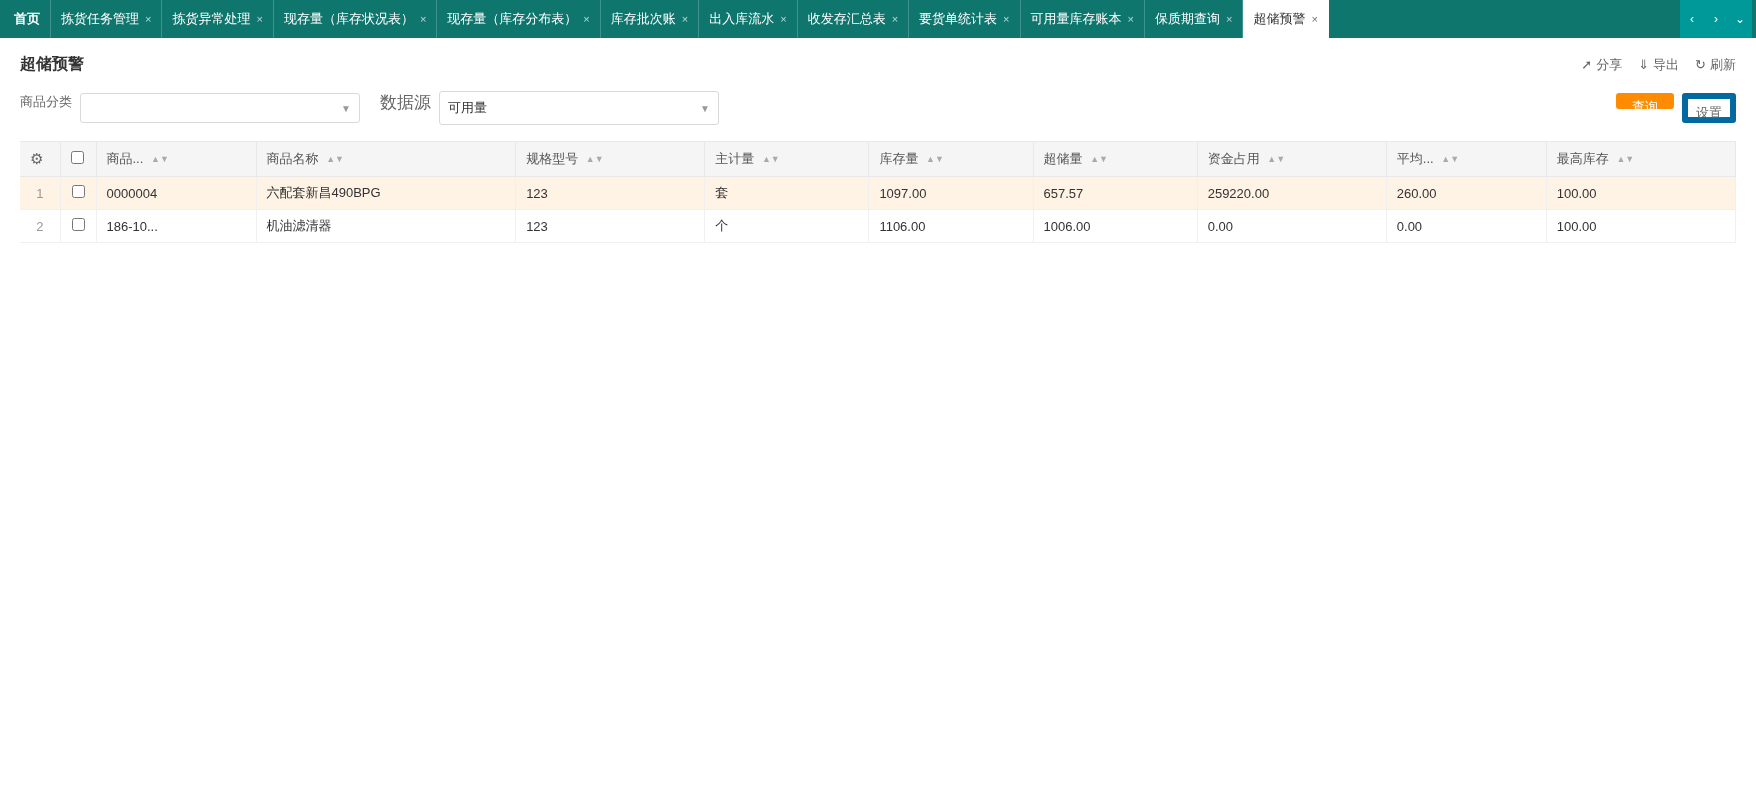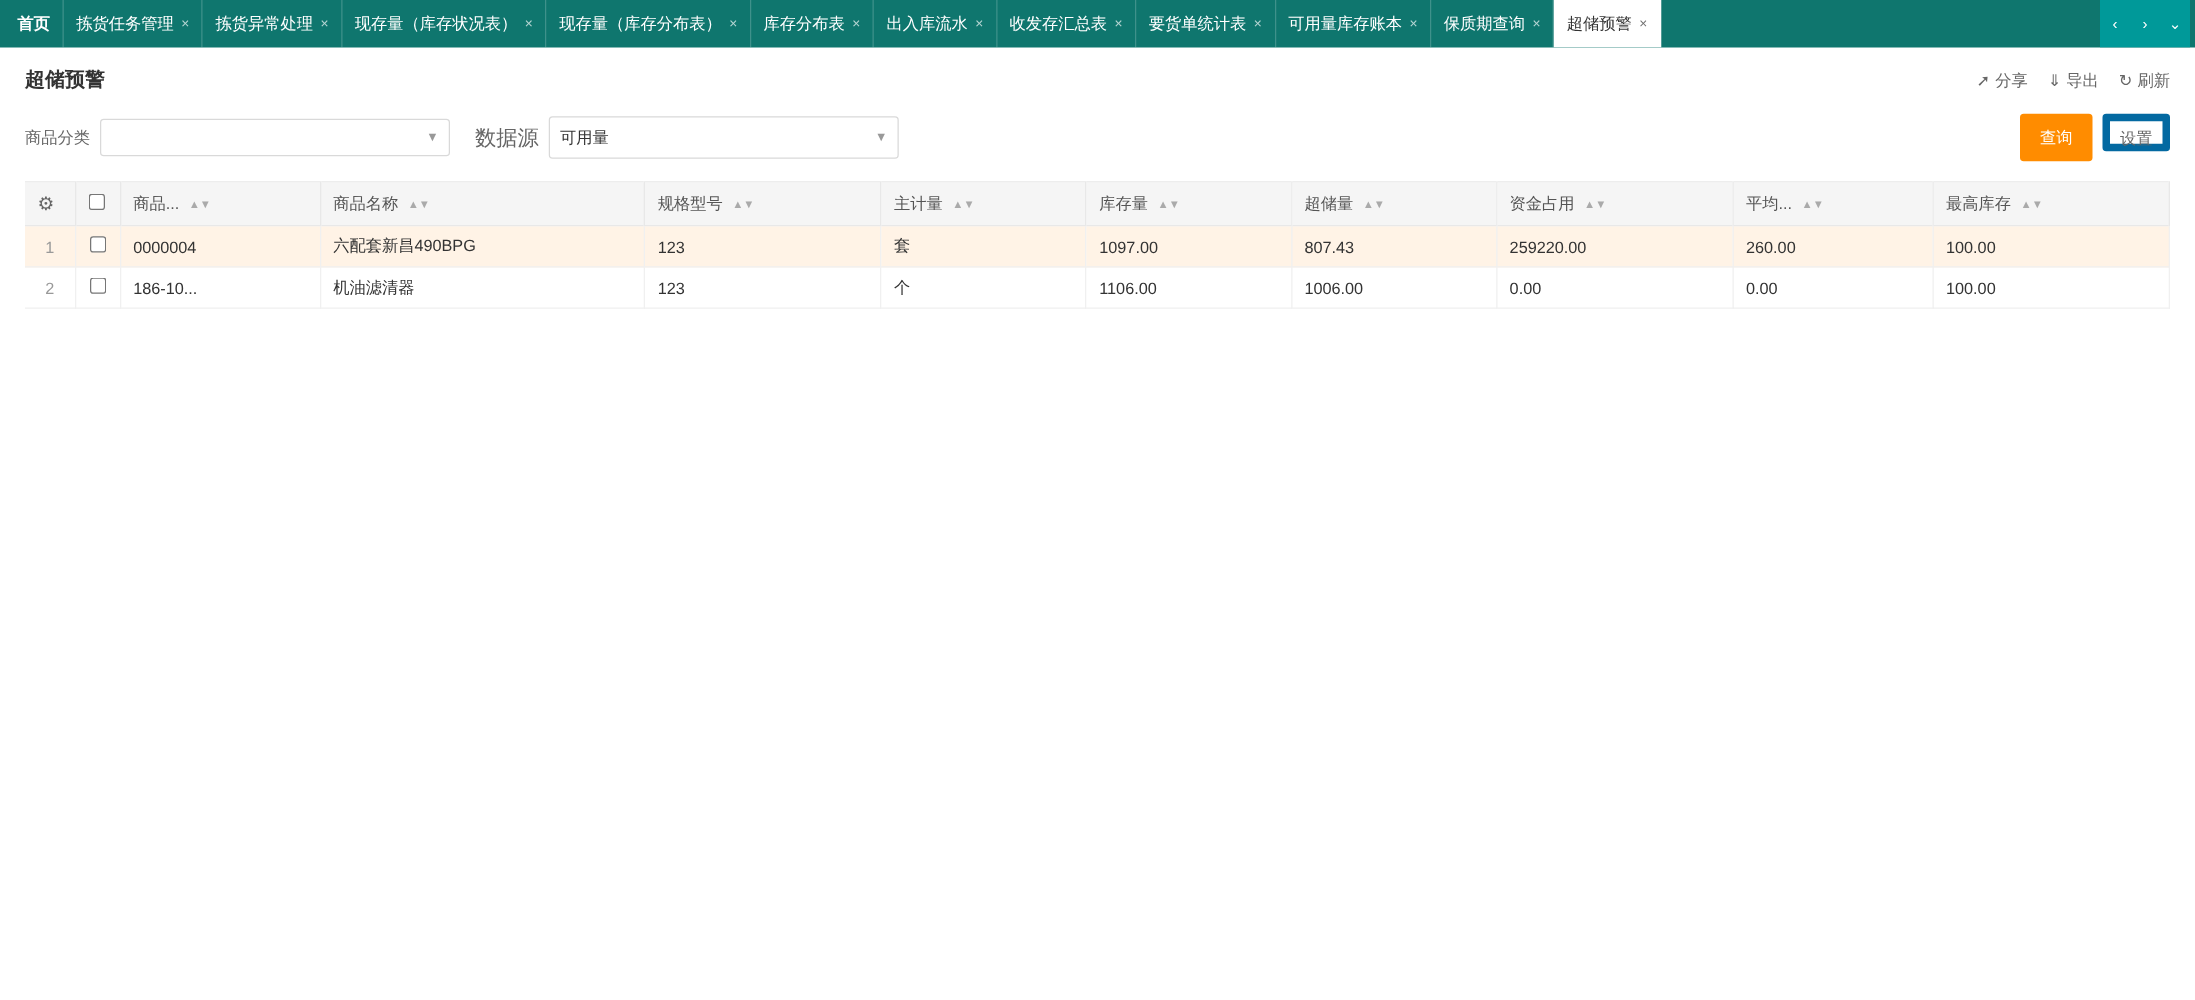--- a/index.html
+++ b/index.html
@@ -85,21 +85,21 @@
 
     
     .filter-row {
       display: flex;
       align-items: center;
       gap: 20px;
       margin-bottom: 16px;
     }
     .filter-item {
       display: flex;
-      align-items: center;
+      align-items: flex-start;
       gap: 8px;
     }
     .filter-label {
       color: #666;
       white-space: nowrap;
       font-size: 13px;
     }
     .filter-select {
       display: flex;
       align-items: center;
@@ -120,21 +120,21 @@
       gap: 8px;
     }
     .btn-query {
       background: #ff8c00;
       color: #fff;
       border: none;
       border-radius: 3px;
       padding: 5px 16px;
       font-size: 13px;
       cursor: pointer;
-      height: 38px;
+      height: 16px;
     }
     .btn-settings {
       background: #fff;
       color: #666;
       border: 6px solid #0369a1;
       border-radius: 3px;
       padding: 5px 8px;
       font-size: 13px;
       cursor: pointer;
       height: 30px;
@@ -225,21 +225,21 @@
   </div>
   <div class="nav-item">
     <span>现存量（库存状况表）</span>
     <span class="close-x">×</span>
   </div>
   <div class="nav-item">
     <span>现存量（库存分布表）</span>
     <span class="close-x">×</span>
   </div>
   <div class="nav-item">
-    <span>库存分布表</span>
+    <span>库存批次账</span>
     <span class="close-x">×</span>
   </div>
   <div class="nav-item">
     <span>出入库流水</span>
     <span class="close-x">×</span>
   </div>
   <div class="nav-item">
     <span>收发存汇总表</span>
     <span class="close-x">×</span>
   </div>
@@ -360,21 +360,21 @@
     <tr class="highlighted">
     <td class="row-number">1</td>
     <td class="checkbox-cell">
       <input type="checkbox" style="">
     </td>
     <td>0000004</td>
     <td>六配套新昌490BPG</td>
     <td>123</td>
     <td>套</td>
     <td>1097.00</td>
-    <td>807.43</td>
+    <td>657.57</td>
     <td>259220.00</td>
     <td>260.00</td>
     <td>100.00</td>
   </tr>
         <tr>
     <td class="row-number">2</td>
     <td class="checkbox-cell">
       <input type="checkbox" style="">
     </td>
     <td>186-10...</td>

